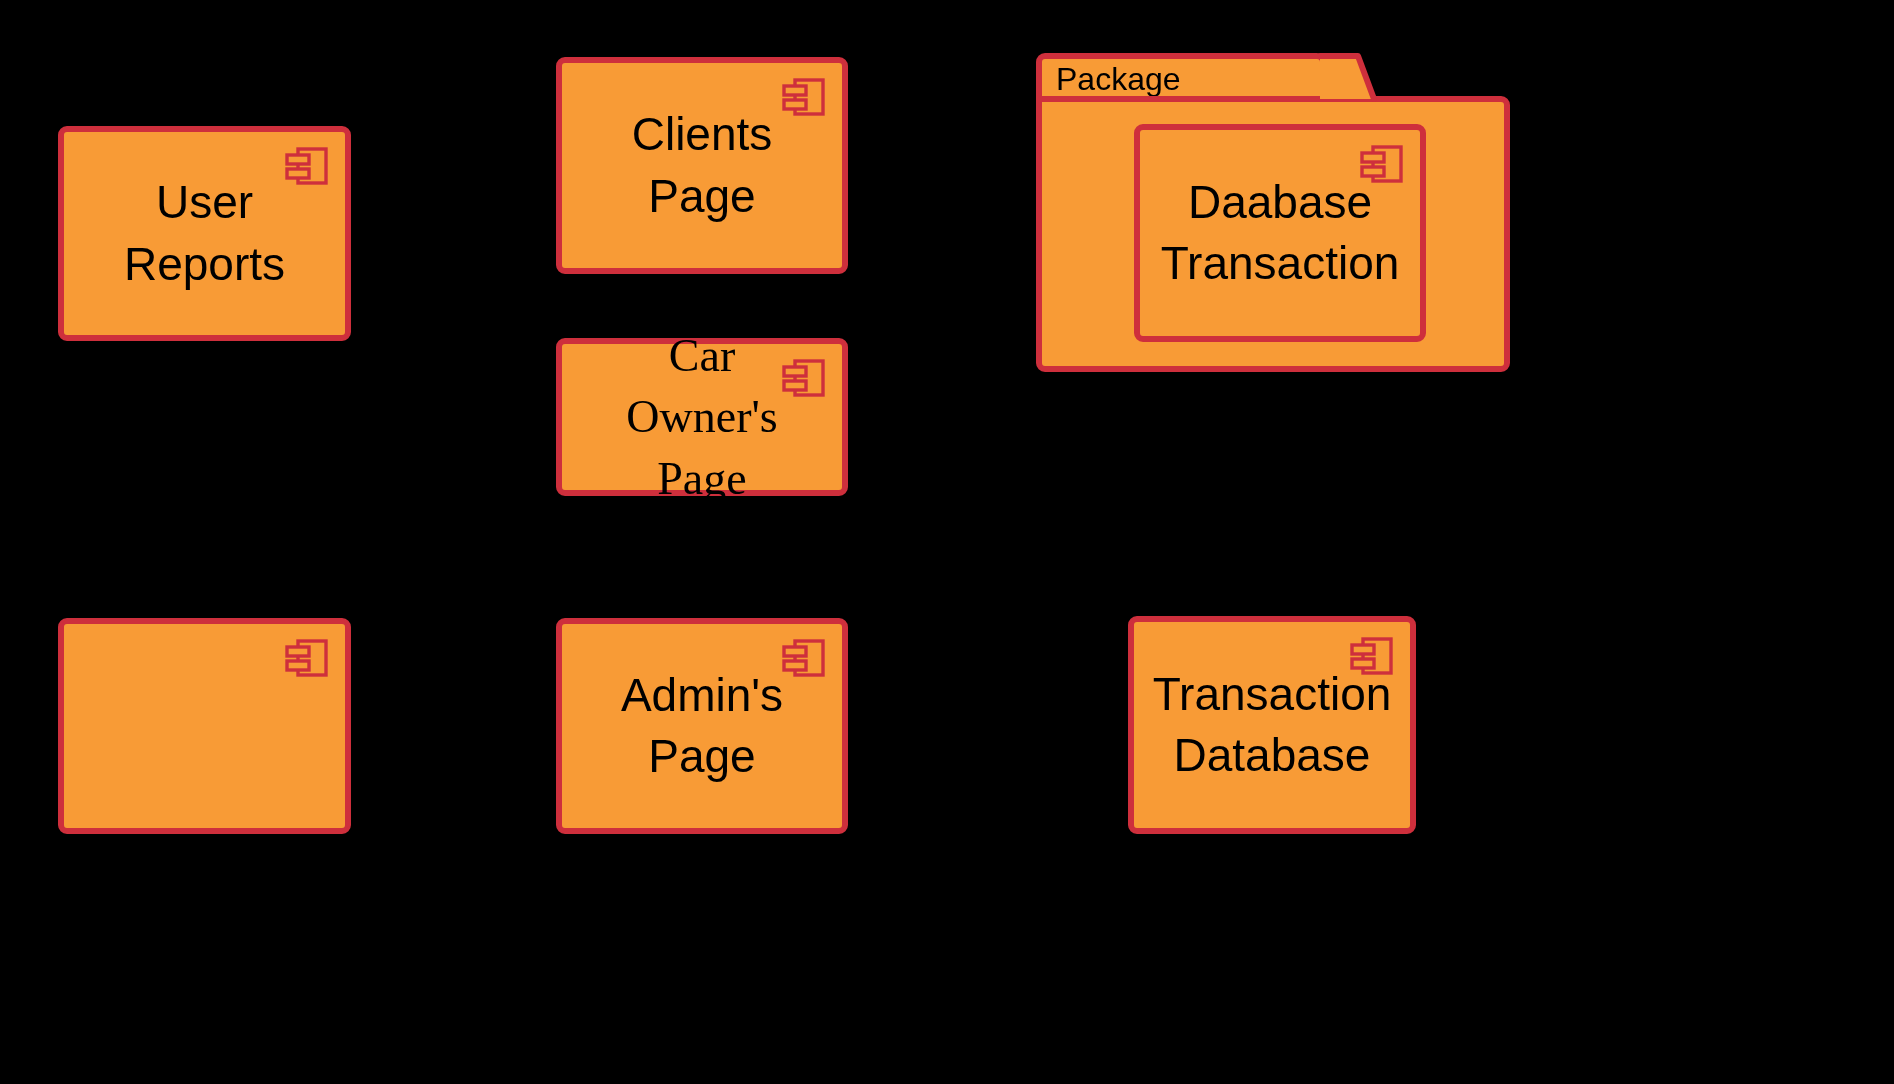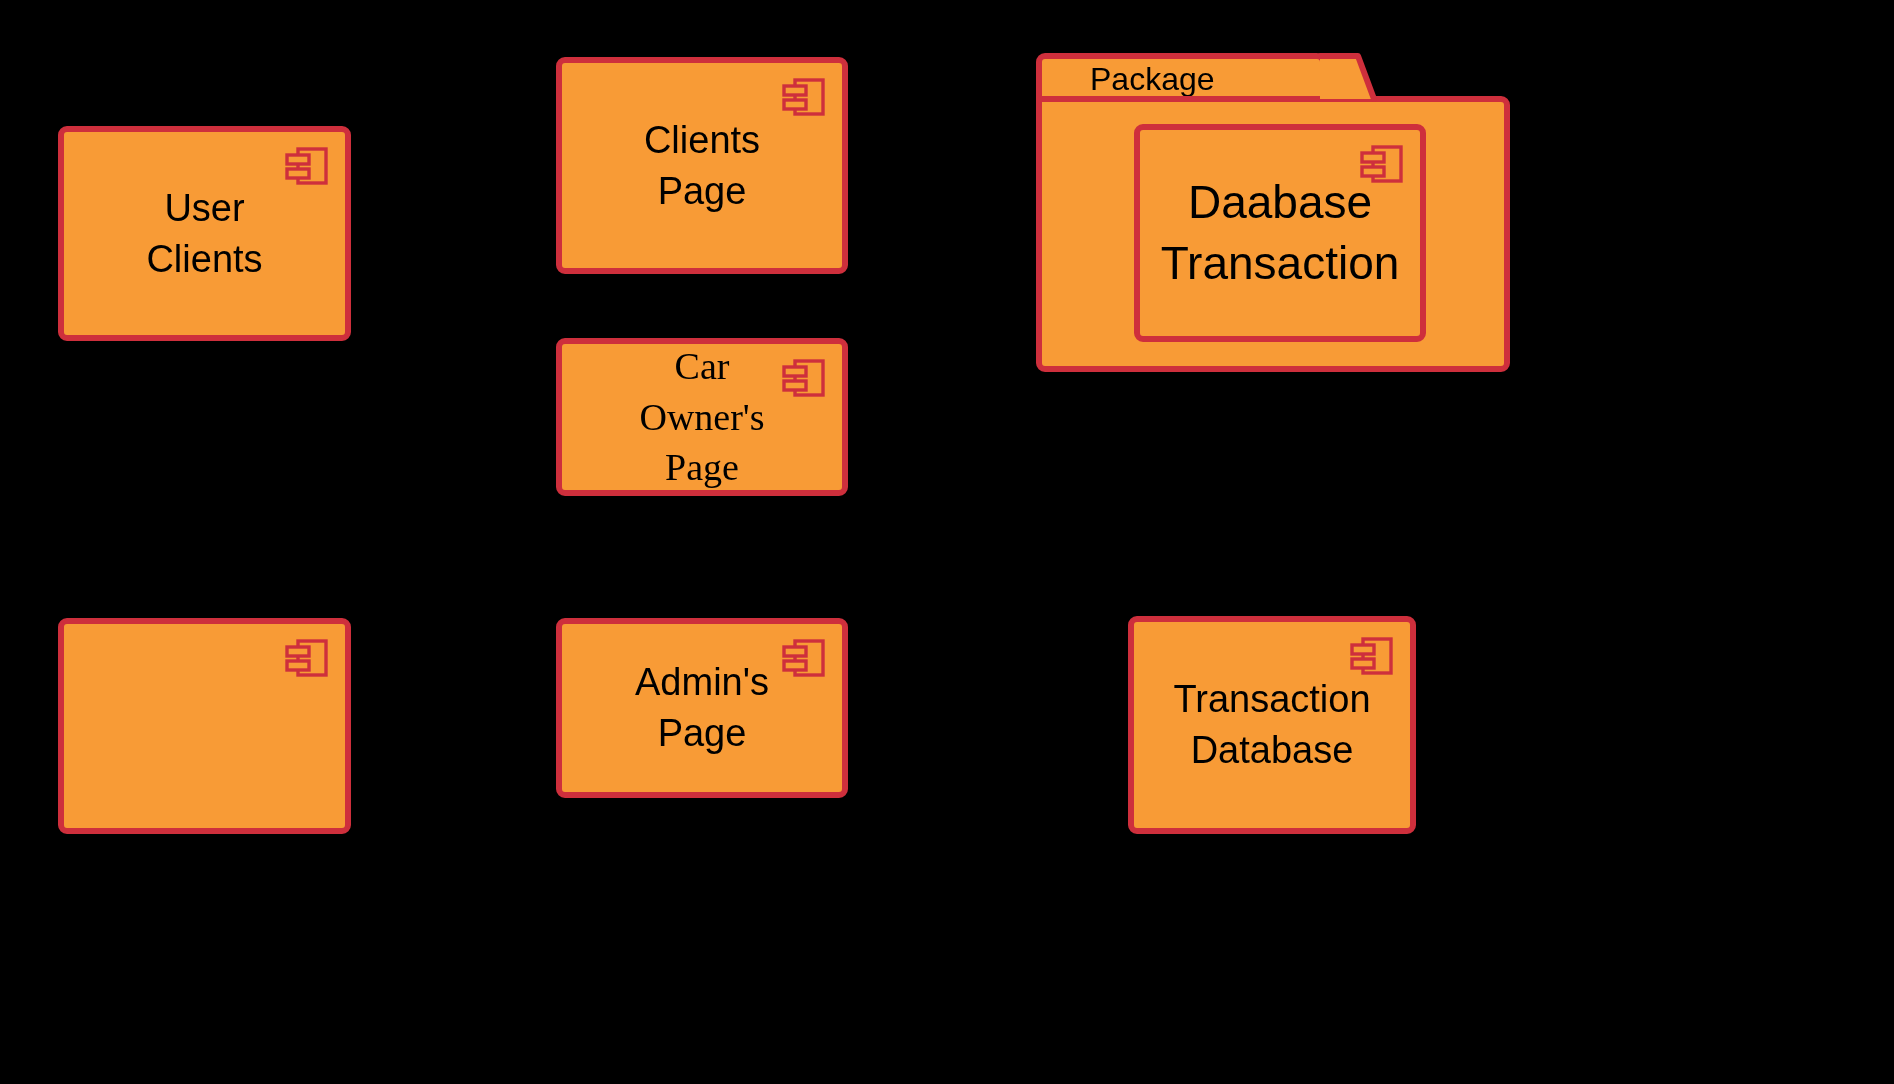--- a/index.html
+++ b/index.html
@@ -30,21 +30,21 @@
     box-sizing: border-box;
     background: #F89B36;
     border: 6px solid #CE2F3C;
     border-radius: 9px;
     display: flex;
     align-items: center;
     justify-content: center;
     text-align: center;
   }
   .component > .label {
-    font-size: 38px;
+    font-size: 46px;
     line-height: 1.33;
     color: #000000;
     font-weight: 400;
     letter-spacing: 0px;
     padding: 0 14px;
     white-space: pre-line;
     z-index: 2;
   }
 
   
@@ -124,21 +124,21 @@
 
   <div class="component" style="left:58px; top:126px; width:293px; height:215px;">
     <span class="comp-icon">
       <svg viewBox="0 0 44 40" xmlns="http://www.w3.org/2000/svg">
         <rect x="13" y="3" width="28" height="34" fill="none" stroke="#CE2F3C" stroke-width="3.4"></rect>
         <rect x="2" y="9" width="22" height="9" fill="#F89B36" stroke="#CE2F3C" stroke-width="3.4"></rect>
         <rect x="2" y="23" width="22" height="9" fill="#F89B36" stroke="#CE2F3C" stroke-width="3.4"></rect>
       </svg>
     </span>
     <span class="label">User
-Clients</span>
+Reports</span>
   </div>
 
   <div class="component" style="left:556px; top:57px; width:292px; height:217px;">
     <span class="comp-icon">
       <svg viewBox="0 0 44 40" xmlns="http://www.w3.org/2000/svg">
         <rect x="13" y="3" width="28" height="34" fill="none" stroke="#CE2F3C" stroke-width="3.4"></rect>
         <rect x="2" y="9" width="22" height="9" fill="#F89B36" stroke="#CE2F3C" stroke-width="3.4"></rect>
         <rect x="2" y="23" width="22" height="9" fill="#F89B36" stroke="#CE2F3C" stroke-width="3.4"></rect>
       </svg>
     </span>
@@ -162,21 +162,21 @@
   <div class="component" style="left:58px; top:618px; width:293px; height:216px;">
     <span class="comp-icon">
       <svg viewBox="0 0 44 40" xmlns="http://www.w3.org/2000/svg">
         <rect x="13" y="3" width="28" height="34" fill="none" stroke="#CE2F3C" stroke-width="3.4"></rect>
         <rect x="2" y="9" width="22" height="9" fill="#F89B36" stroke="#CE2F3C" stroke-width="3.4"></rect>
         <rect x="2" y="23" width="22" height="9" fill="#F89B36" stroke="#CE2F3C" stroke-width="3.4"></rect>
       </svg>
     </span>
   </div>
 
-  <div class="component" style="left:556px; top:618px; width:292px; height:180px;">
+  <div class="component" style="left:556px; top:618px; width:292px; height:216px;">
     <span class="comp-icon">
       <svg viewBox="0 0 44 40" xmlns="http://www.w3.org/2000/svg">
         <rect x="13" y="3" width="28" height="34" fill="none" stroke="#CE2F3C" stroke-width="3.4"></rect>
         <rect x="2" y="9" width="22" height="9" fill="#F89B36" stroke="#CE2F3C" stroke-width="3.4"></rect>
         <rect x="2" y="23" width="22" height="9" fill="#F89B36" stroke="#CE2F3C" stroke-width="3.4"></rect>
       </svg>
     </span>
     <span class="label">Admin's
 Page</span>
   </div>
@@ -188,21 +188,21 @@
         <rect x="2" y="9" width="22" height="9" fill="#F89B36" stroke="#CE2F3C" stroke-width="3.4"></rect>
         <rect x="2" y="23" width="22" height="9" fill="#F89B36" stroke="#CE2F3C" stroke-width="3.4"></rect>
       </svg>
     </span>
     <span class="label">Transaction
 Database</span>
   </div>
 
   <div class="package" style="left:1036px; top:53px; width:474px; height:319px;">
 
-    <div class="pkg-tab" style="width:290px; height:46px;padding-left:34px;">
+    <div class="pkg-tab" style="width:290px; height:46px;">
       <span class="pkg-tab-label">Package</span>
     </div>
 
     <div class="pkg-slant" style="left:282px; top:0px;">
       <svg width="64" height="52" viewBox="0 0 64 52" xmlns="http://www.w3.org/2000/svg">
         <path d="M 2 3 L 40 3 L 56 46 L 2 46 Z" fill="#F89B36" stroke="none"></path>
         <path d="M 2 3 L 40 3 L 56 46" fill="none" stroke="#CE2F3C" stroke-width="6" stroke-linejoin="round" stroke-linecap="round"></path>
       </svg>
     </div>
 

